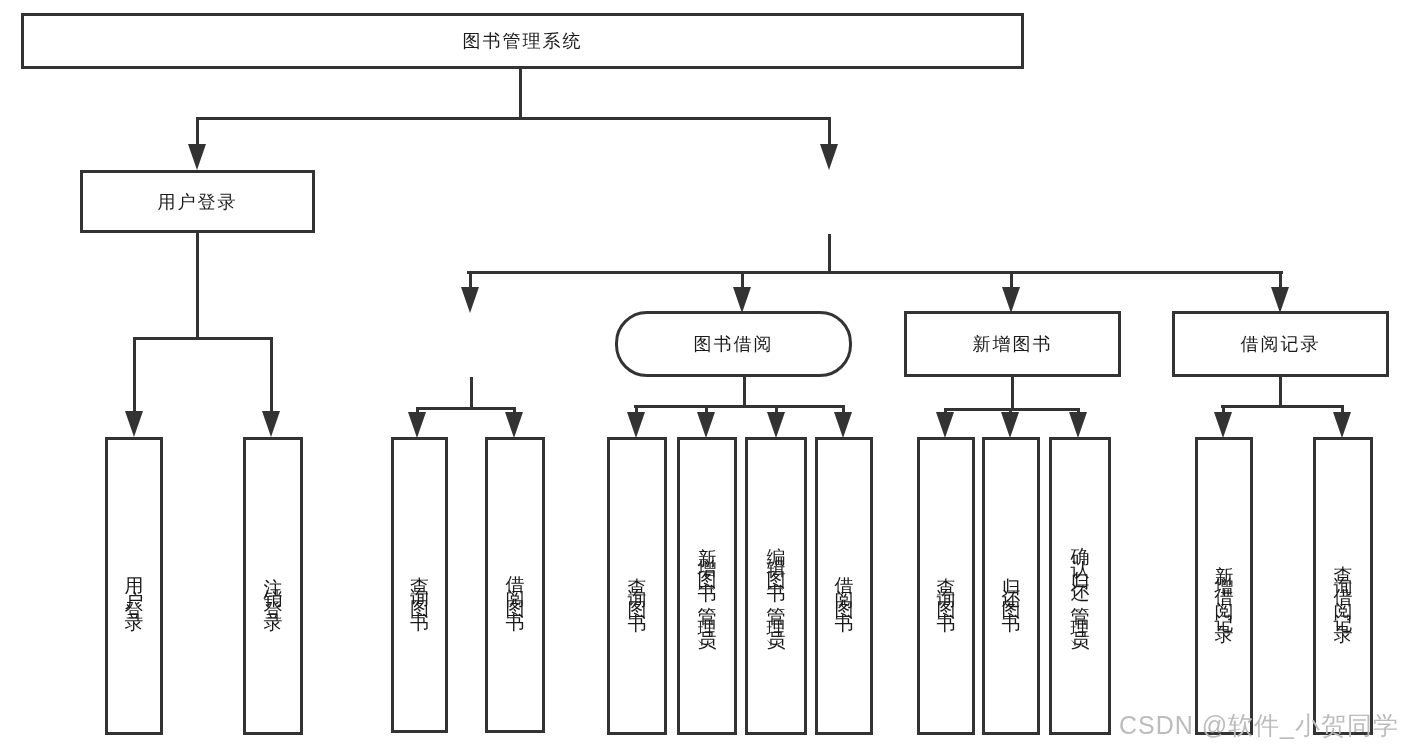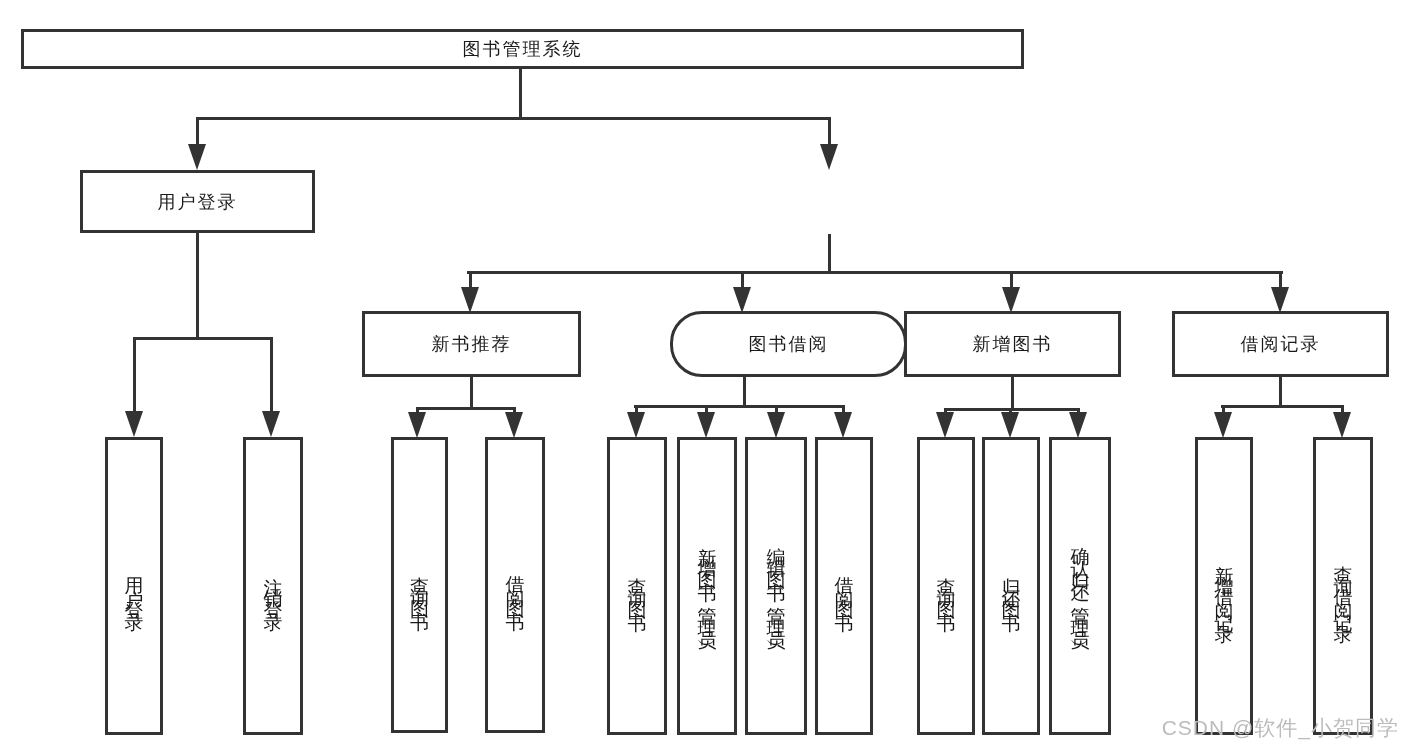--- a/index.html
+++ b/index.html
@@ -45,31 +45,31 @@
     width: 0;
     height: 0;
     border-left: 9px solid transparent;
     border-right: 9px solid transparent;
     border-top: 26px solid #333333;
   }
   .watermark {
     position: absolute;
     right: 6px;
     bottom: 5px;
-    font-size: 21px;
+    font-size: 25px;
     letter-spacing: 1px;
     color: #bcbcbc;
   }
 </style>
 </head>
 <body>
 
 <div class="stage">
 
-  <div class="box" style="left:21px; top:13px; width:1003px; height:40px;margin-top:16px;">图书管理系统</div>
+  <div class="box" style="left:21px; top:13px; width:1003px; height:56px;">图书管理系统</div>
 
   <div class="v" style="left:519px; top:69px; height:50px;"></div>
   <div class="h" style="left:196px; top:117px; width:635px;"></div>
   <div class="v" style="left:196px; top:117px; height:30px;"></div>
   <div class="ah" style="left:188px; top:144px;"></div>
   <div class="v" style="left:828px; top:117px; height:30px;"></div>
   <div class="ah" style="left:820px; top:144px;"></div>
 
   <div class="box" style="left:80px; top:170px; width:235px; height:63px;">用户登录</div>
 
@@ -87,22 +87,21 @@
   <div class="h" style="left:467px; top:271px; width:816px;"></div>
   <div class="v" style="left:469px; top:271px; height:19px;"></div>
   <div class="ah" style="left:461px; top:287px;"></div>
   <div class="v" style="left:741px; top:271px; height:19px;"></div>
   <div class="ah" style="left:733px; top:287px;"></div>
   <div class="v" style="left:1010px; top:271px; height:19px;"></div>
   <div class="ah" style="left:1002px; top:287px;"></div>
   <div class="v" style="left:1279px; top:271px; height:19px;"></div>
   <div class="ah" style="left:1271px; top:287px;"></div>
 
-  <div class="box" style="left:362px; top:311px; width:219px; height:66px;">新书推荐</div>
-  <div class="box" style="left:670px; top:311px; width:237px; height:66px;border-radius:32px;">图书借阅</div>
+  <div class="box" style="left:615px; top:311px; width:237px; height:66px;border-radius:32px;">图书借阅</div>
   <div class="box" style="left:904px; top:311px; width:217px; height:66px;">新增图书</div>
   <div class="box" style="left:1172px; top:311px; width:217px; height:66px;">借阅记录</div>
 
   <div class="v" style="left:470px; top:377px; height:30px;"></div>
   <div class="h" style="left:416px; top:407px; width:100px;"></div>
   <div class="v" style="left:416px; top:407px; height:8px;"></div>
   <div class="ah" style="left:408px; top:412px;"></div>
   <div class="v" style="left:513px; top:407px; height:8px;"></div>
   <div class="ah" style="left:505px; top:412px;"></div>
   <div class="box vbox" style="left:391px; top:437px; width:57px; height:296px;">查询图书</div>

